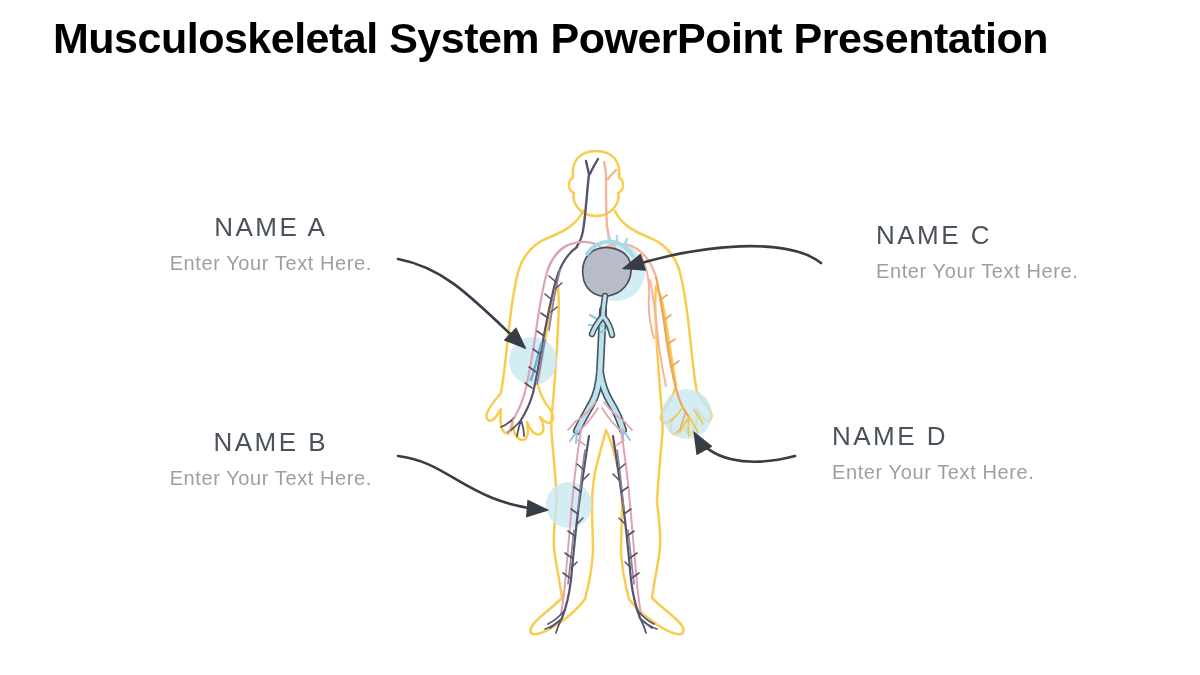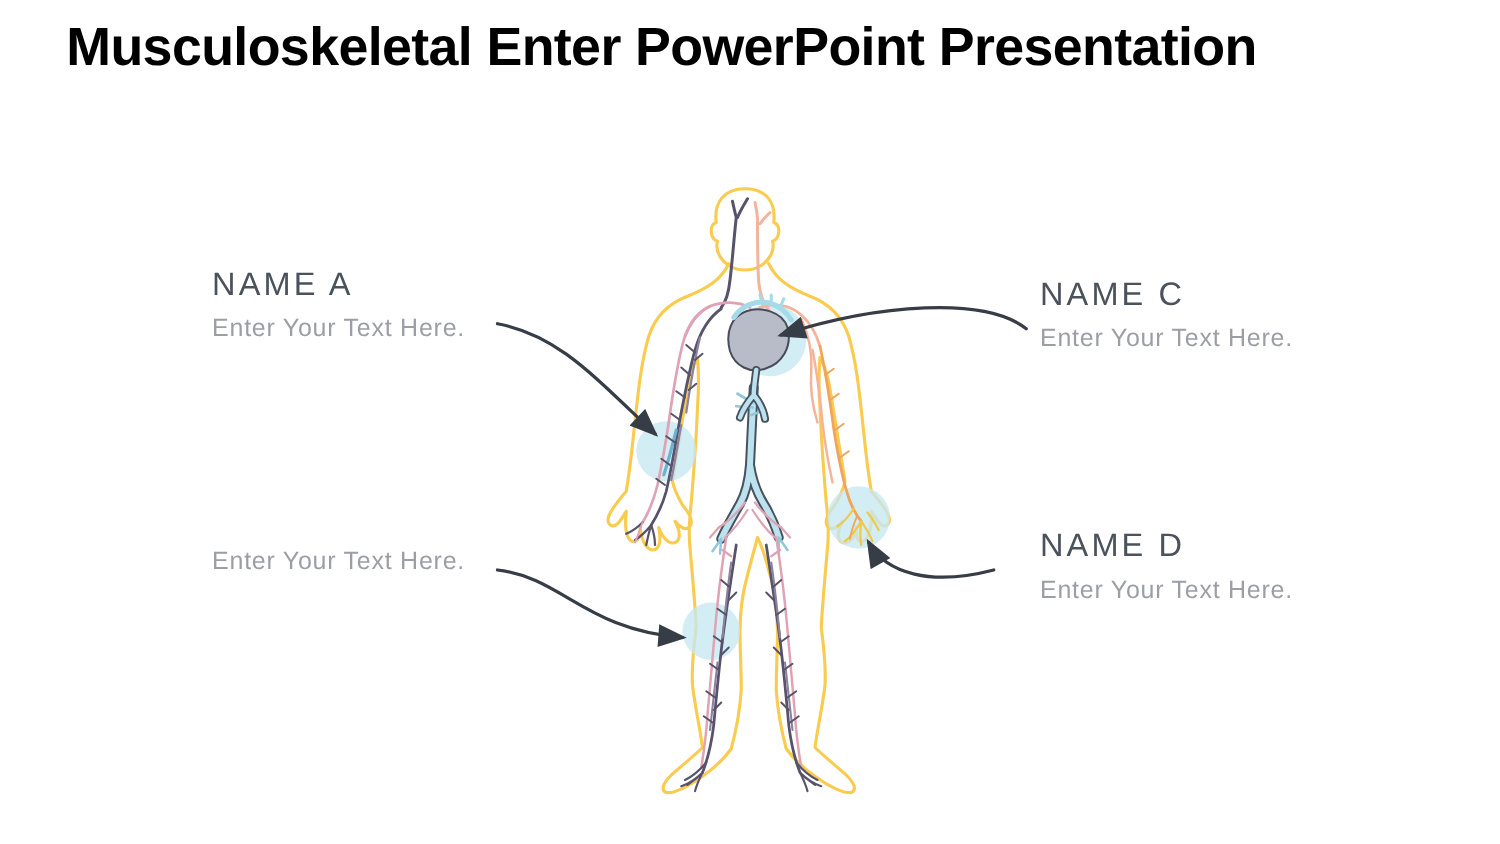--- a/index.html
+++ b/index.html
@@ -34,33 +34,33 @@
   .figure-svg{position:absolute;left:0;top:0;width:1200px;height:675px;}
   .callout{position:absolute;}
   .callout .callout-name{
     font-size:26px;color:var(--label-color);letter-spacing:2.5px;
     line-height:1.1;white-space:nowrap;
   }
   .callout .callout-sub{
     font-size:20px;color:var(--subtext-color);letter-spacing:0.6px;
     margin-top:10px;white-space:nowrap;
   }
-  .callout.align-right{text-align:left;margin-left:12px;}
+  .callout.align-right{text-align:center;margin-left:12px;}
   .callout.align-left{text-align:left;}
   #callout-a{top:213px;right:828px;}
   #callout-b{top:428px;right:828px;}
-  #callout-c{top:221px;left:832px;}
+  #callout-c{top:221px;left:876px;}
   #callout-d{top:422px;left:832px;}
 </style>
 </head>
 <body>
 
 <div class="slide">
 
-  <div class="slide-title">Musculoskeletal Enter PowerPoint Presentation</div>
+  <div class="slide-title">Musculoskeletal System PowerPoint Presentation</div>
 
   <svg class="figure-svg" viewBox="0 0 1200 675" fill="none" stroke-linecap="round" stroke-linejoin="round">
     <defs>
       <marker id="ah" viewBox="0 0 10 8" refX="8.5" refY="4" markerWidth="9" markerHeight="7" orient="auto-start-reverse">
         <path d="M0 0 L10 4 L0 8 z" fill="var(--arrow-color)" stroke="none"></path>
       </marker>
     </defs>
 
     <g stroke="var(--body-outline)" stroke-width="2.5">
       <path d="M584 213 C576 208 572 200 574 193 C568 191 567 180 573 178 C571 162 579 151 596 151 C613 151 621 162 619 178 C625 180 624 191 618 193 C620 200 616 208 608 213 C601 217 591 217 584 213 Z"></path>
@@ -169,20 +169,21 @@
       <path marker-end="url(#ah)" d="M821 263 C788 237 703 243 625 268"></path>
       <path marker-end="url(#ah)" d="M795 456 C745 469 709 459 695 434"></path>
     </g>
   </svg>
 
   <div class="callout align-right" id="callout-a">
     <div class="callout-name">NAME A</div>
     <div class="callout-sub">Enter Your Text Here.</div>
   </div>
   <div class="callout align-right" id="callout-b">
+    <div class="callout-name">NAME B</div>
     <div class="callout-sub">Enter Your Text Here.</div>
   </div>
   <div class="callout align-left" id="callout-c">
     <div class="callout-name">NAME C</div>
     <div class="callout-sub">Enter Your Text Here.</div>
   </div>
   <div class="callout align-left" id="callout-d">
     <div class="callout-name">NAME D</div>
     <div class="callout-sub">Enter Your Text Here.</div>
   </div>

